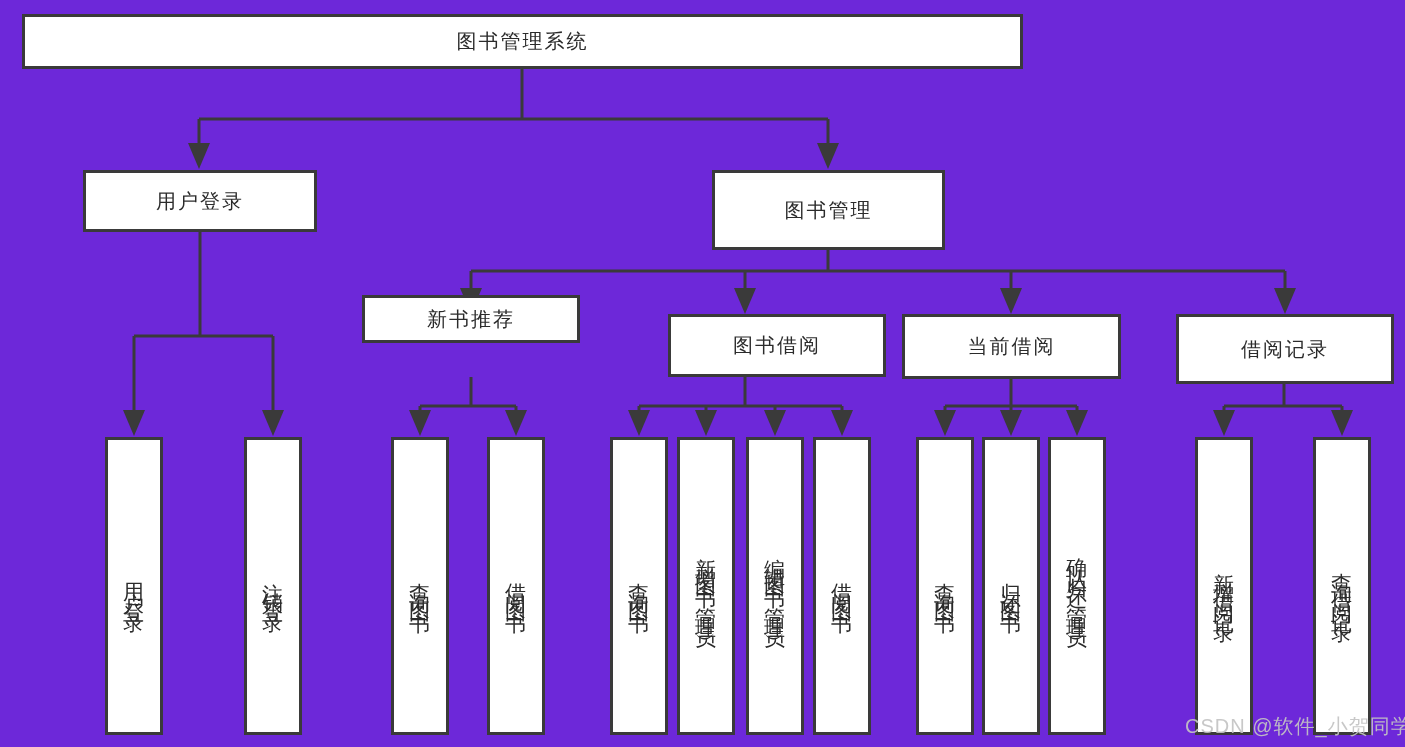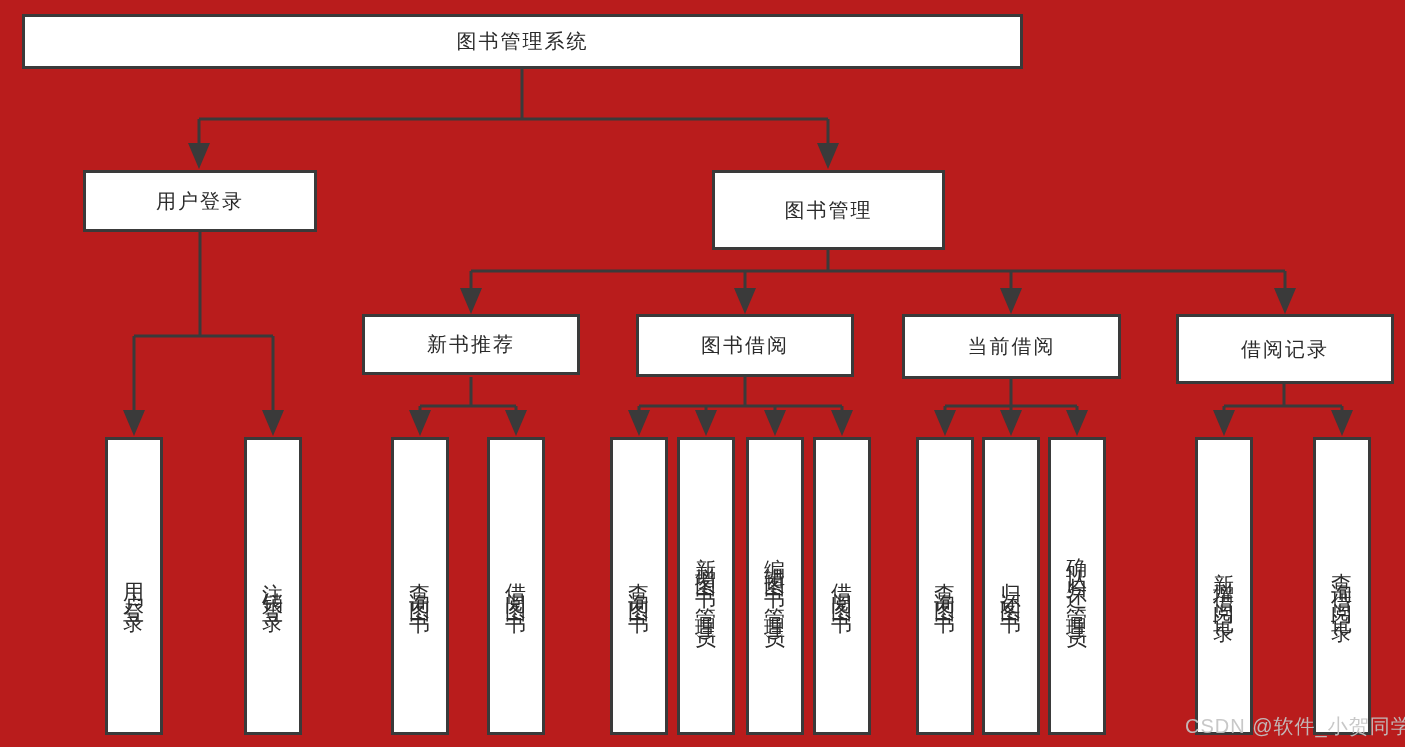--- a/index.html
+++ b/index.html
@@ -2,21 +2,21 @@
 <html><head>
 <meta charset="utf-8">
 <style>
   * { box-sizing: border-box; margin: 0; padding: 0; }
   html, body { width: 1405px; height: 747px; background: #ffffff; overflow: hidden; }
   body { font-family: "Liberation Sans", "DejaVu Sans", sans-serif; }
   .canvas {
     position: relative;
     width: 1405px;
     height: 747px;
-    background: #b91c1c;
+    background: #6d28d9;
   }
   .connectors {
     position: absolute;
     left: 0; top: 0;
     width: 1405px; height: 747px;
     z-index: 1;
   }
   .node {
     position: absolute;
     border: 3px solid #3a3a3a;
@@ -112,24 +112,24 @@
     <span>图书管理系统</span>
   </div>
 
   <div class="node hbox" style="left:83px; top:170px; width:234px; height:62px;">
     <span>用户登录</span>
   </div>
   <div class="node hbox" style="left:712px; top:170px; width:233px; height:80px;">
     <span>图书管理</span>
   </div>
 
-  <div class="node hbox" style="left:362px; top:314px; width:218px; height:61px;">
+  <div class="node hbox" style="left:362px; top:295px; width:218px; height:48px;">
     <span>新书推荐</span>
   </div>
-  <div class="node hbox" style="left:636px; top:314px; width:218px; height:63px;">
+  <div class="node hbox" style="left:668px; top:314px; width:218px; height:63px;">
     <span>图书借阅</span>
   </div>
   <div class="node hbox" style="left:902px; top:314px; width:219px; height:65px;">
     <span>当前借阅</span>
   </div>
   <div class="node hbox" style="left:1176px; top:314px; width:218px; height:70px;">
     <span>借阅记录</span>
   </div>
 
   <div class="node vbox" style="left:105px; top:437px; width:58px; height:298px;">

